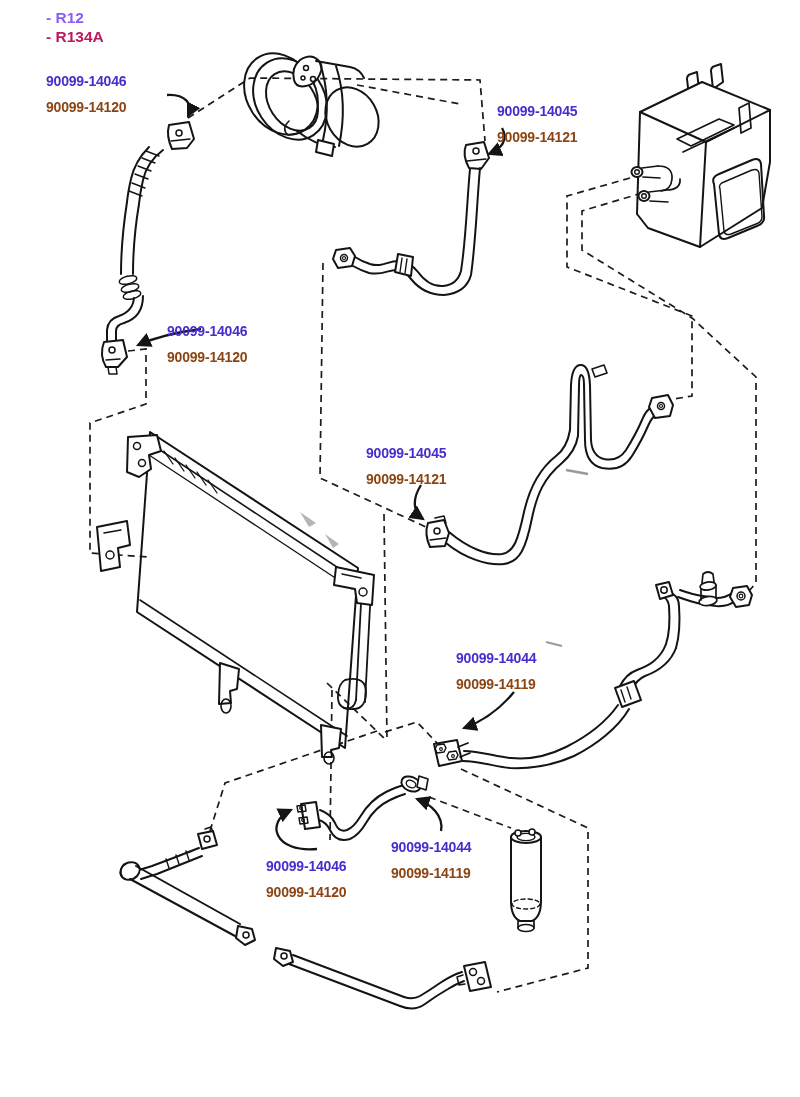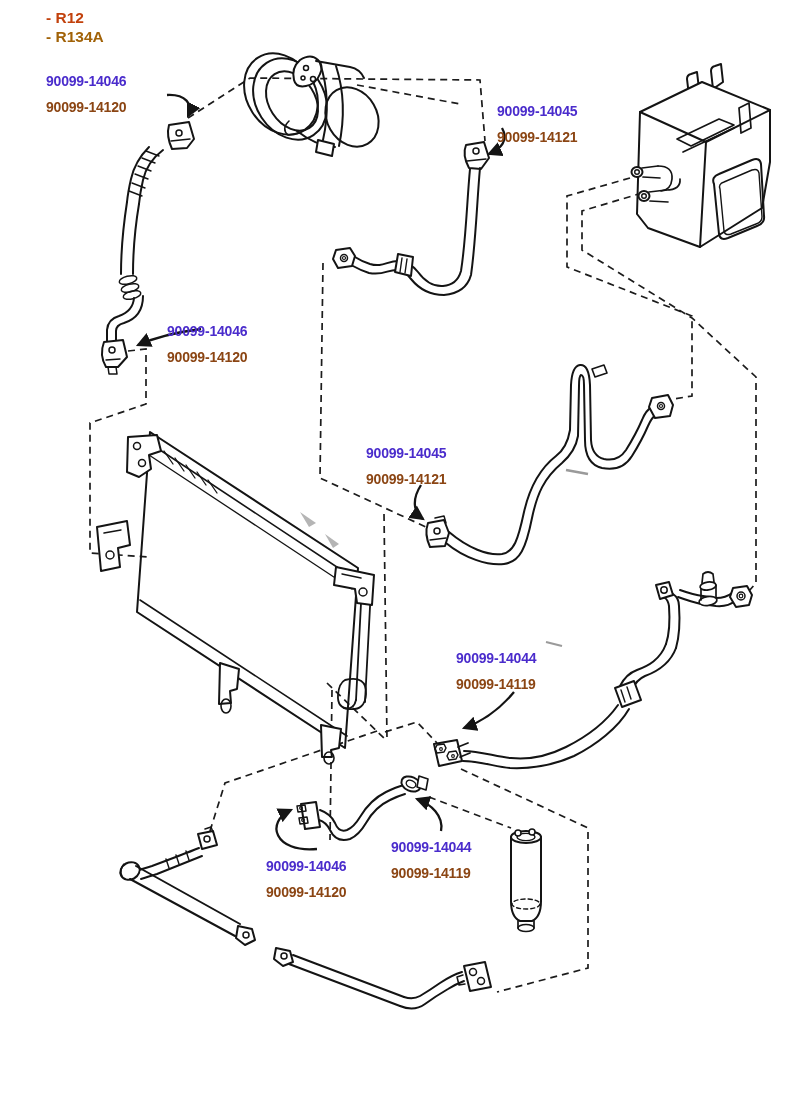--- a/index.html
+++ b/index.html
@@ -242,22 +242,22 @@
       <path d="M404,997 Q413,1000 420,996 Q430,990 440,983 Q452,975 462,972"></path>
       <path d="M400,1006 Q414,1012 425,1004 Q436,996 448,989 Q456,984 464,981"></path>
       <path d="M464,966 L485,962 L491,987 L470,991 Z" fill="#fff"></path>
       <circle cx="473" cy="972" r="3.5" stroke-width="1.5"></circle>
       <circle cx="481" cy="981" r="3.5" stroke-width="1.5"></circle>
       <path d="M463,975 l-6,2 2,8 6,-1" stroke-width="1.5"></path>
     </g>
   </svg>
 
   <div class="legend">
-    <div class="c-r12" style="color: #c2410c;">- R12</div>
-    <div class="c-r134a" style="color: #a16207;">- R134A</div>
+    <div class="c-r12" style="color: #8b5cf6;">- R12</div>
+    <div class="c-r134a" style="color: #be185d;">- R134A</div>
   </div>
 
   <div class="lblgroup" style="left:46px;top:68px;">
     <div class="c-r12" style="color: rgb(74, 44, 204);">90099-14046</div>
     <div class="c-r134a" style="color: rgb(139, 69, 19);">90099-14120</div>
   </div>
 
   <div class="lblgroup" style="left:497px;top:98px;">
     <div class="c-r12" style="color: rgb(74, 44, 204);">90099-14045</div>
     <div class="c-r134a" style="color: rgb(139, 69, 19);">90099-14121</div>

